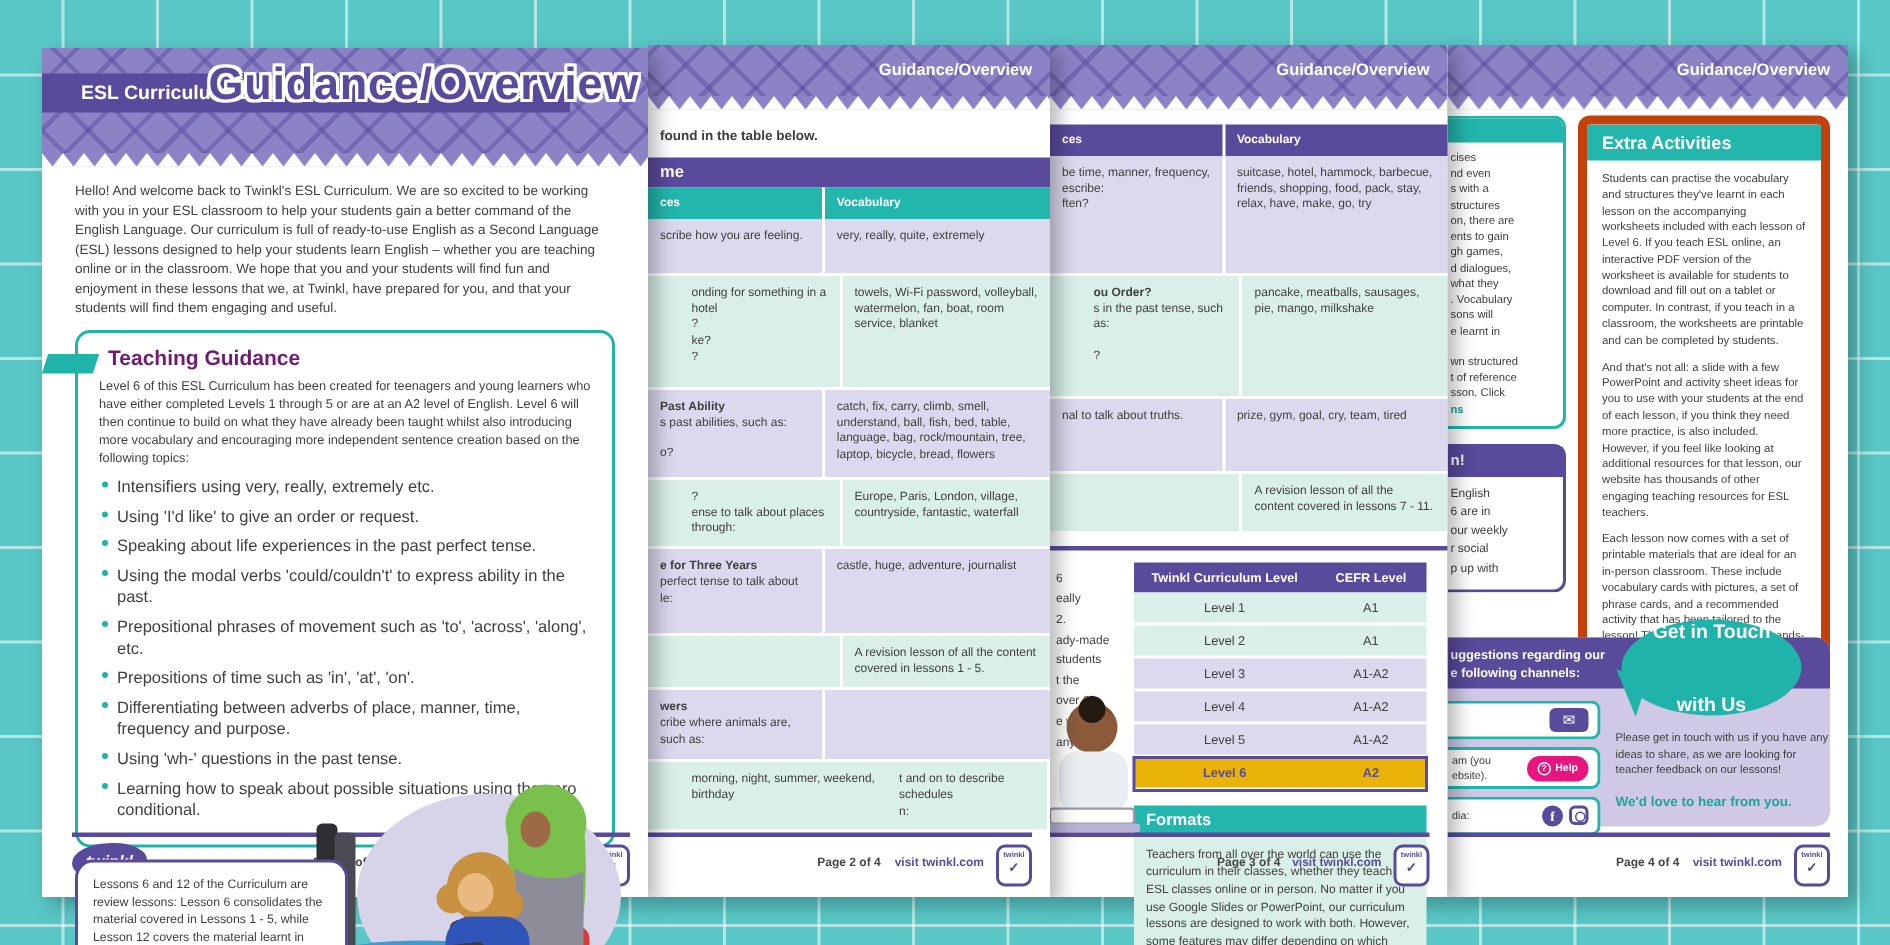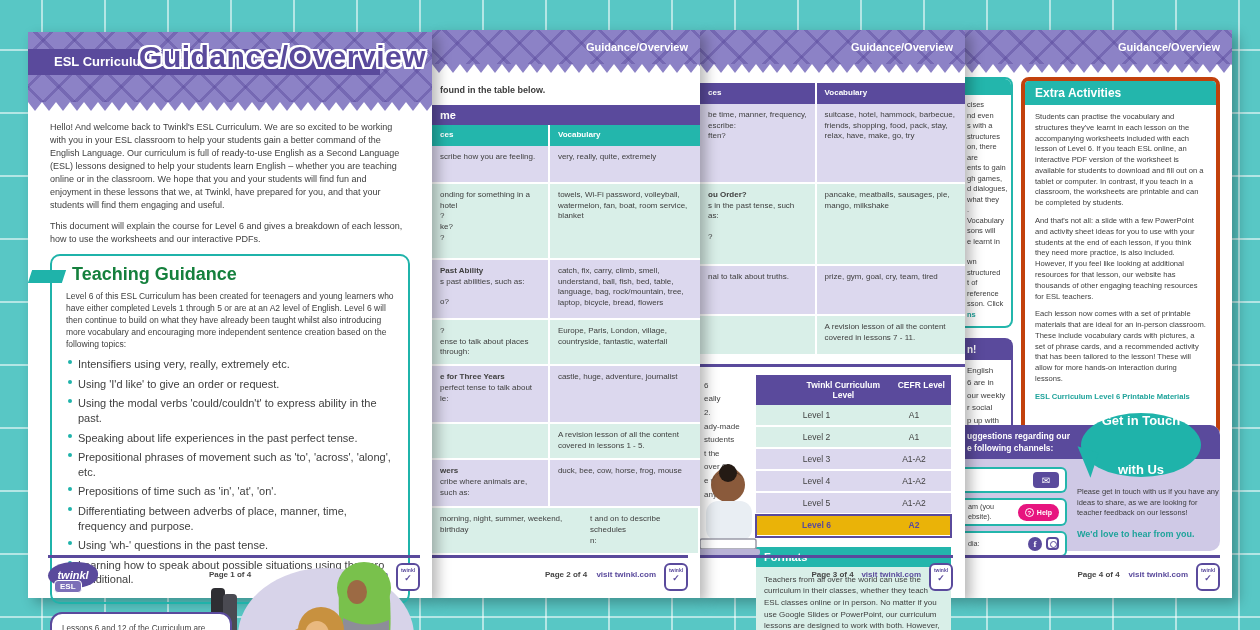--- a/index.html
+++ b/index.html
@@ -29,21 +29,21 @@
   .flag { position:absolute; right:-9px; top:2px; width:18px; height:30px; background:#473a82; transform:skewX(-14deg); z-index:-1; }
   .bigtitle { position:absolute; right:6px; top:8px; font-size:30px; font-weight:bold; color:#5a4a9c; letter-spacing:.5px;
     text-shadow:-2px -2px 0 #fff,2px -2px 0 #fff,-2px 2px 0 #fff,2px 2px 0 #fff,0 -2px 0 #fff,0 2px 0 #fff,-2px 0 0 #fff,2px 0 0 #fff; }
   .smalltitle { position:absolute; right:12px; top:0; height:34px; line-height:34px; color:#fff; font-weight:bold; font-size:11px; }
 
   
   .p1body { padding:10px 22px 0; }
   .p1body p { font-size:9px; line-height:1.45; margin-bottom:8px; }
   .gbox { position:relative; border:2px solid #1fb3aa; border-radius:10px; padding:8px 14px 10px; margin-top:6px; }
   .gtab { position:absolute; left:-22px; top:14px; width:34px; height:13px; background:#1fb3aa; transform:skewX(-18deg); }
-  .gbox h2 { color:#15803d; font-size:18px; margin:0 0 6px 6px; }
+  .gbox h2 { color:#701a75; font-size:14px; margin:0 0 6px 6px; }
   .gintro { font-size:8.5px !important; line-height:1.4 !important; margin-bottom:6px !important; }
   .gbox ul { list-style:none; }
   .gbox li { position:relative; font-size:11px; line-height:1.3; padding-left:12px; margin-bottom:5.5px; }
   .gbox li::before { content:""; position:absolute; left:2px; top:3px; width:4px; height:4px; border-radius:50%; background:#1fb3aa; }
   .bottomrow { position:relative; height:150px; }
   .callout { position:absolute; left:0; top:8px; width:182px; border:2px solid #5a4a9c; border-radius:12px;
     padding:9px 10px; font-size:8.2px; line-height:1.42; background:#fff; z-index:2; }
   .illus { position:absolute; right:-6px; top:-46px; z-index:1; }
   .illus3 { position:absolute; left:-14px; bottom:40px; }
 
@@ -63,56 +63,56 @@
 
   
   .tintro { font-size:9px; font-weight:bold; color:#3c3c3c; padding:12px 0 0 8px; }
   .ttitle { background:#5a4a9c; color:#fff; font-weight:bold; font-size:11px; padding:4px 8px; margin-top:10px; }
   .thead { display:flex; color:#fff; font-weight:bold; font-size:10px; }
   .thead.teal { background:#23b6ac; }
   .thead.purp { background:#5a4a9c; margin-top:0; }
   .thead .tc { padding:5px 8px; }
   .trow { display:flex; border-bottom:2px solid #fff; }
   .trow.lav { background:#dcd8ee; }
-  .trow.mint { background:#d9efe8; }
+  .trow.mint { background:#d9efe8;padding-left:21px; }
   .tc { padding:6px 8px; font-size:8px; line-height:1.35; }
   .tc.l { width:44%; border-right:2px solid #fff; }
   .tc.r { width:56%; }
   .ln { display:block; min-height:10px; }
   .ln.b { font-weight:bold; }
 
   
   .divline { height:3px; background:#5a4a9c; margin-top:8px; }
   .p3low { position:relative; display:flex; padding:8px 14px 0 4px; }
   .fragcol { width:52px; font-size:8px; line-height:1.7; color:#444; padding-top:4px; }
   .lvltable { flex:1; font-size:8.5px; }
-  .lvltable .lh { display:flex; background:#5a4a9c; color:#fff; font-weight:bold;padding-left:39px; }
+  .lvltable .lh { display:flex; background:#5a4a9c; color:#fff; font-weight:bold; }
   .lvltable .lh div, .lvlrow div { padding:5px 4px; text-align:center; }
   .lvltable .lh .c1, .lvlrow .c1 { width:62%; }
   .lvltable .lh .c2, .lvlrow .c2 { width:38%; }
   .lvlrow { display:flex; border-bottom:2px solid #fff; }
   .lvlrow.mint { background:#d9efe8; }
   .lvlrow.lav { background:#dcd8ee; }
   .lvlrow.hl { background:#eab308; outline:2px solid #5a4a9c; outline-offset:-1px; color:#5a4a9c; font-weight:bold; }
   .formats { margin:10px 14px 0 56px; }
   .formats h3 { background:#23b6ac; color:#fff; font-size:11px; padding:4px 8px; }
   .formats p { background:#d9efe8; font-size:8px; line-height:1.45; padding:7px 8px; }
 
   
   .p4cols { position:relative; display:flex; padding:4px 12px 0 0; }
-  .p4left { width:48px; font-size:7.5px; line-height:1.4; }
+  .p4left { width:79px; font-size:7.5px; line-height:1.4; }
   .cutbox { border:2px solid #23b6ac; border-left:none; border-radius:0 8px 8px 0; margin-top:0; }
   .cutbox .cb-h { background:#23b6ac; height:16px; border-radius:0 6px 0 0; }
   .cutbox .cb-b { padding:5px 3px 6px 2px; }
   .cutbox .cb-b span, .combox .co-b span { display:block; min-height:10px; }
   .tlink { color:#1fa39b; font-weight:bold; }
   .combox { border:2px solid #5a4a9c; border-left:none; border-radius:0 8px 8px 0; margin-top:10px; }
   .combox .co-h { background:#5a4a9c; color:#fff; font-weight:bold; font-size:10px; padding:3px 2px; }
   .combox .co-b { padding:5px 3px 8px 2px; font-size:8px; line-height:1.55; }
-  .extra { flex:1; border:4px solid #c2410c; border-radius:8px; margin-left:8px; overflow:hidden; }
+  .extra { flex:1; border:6px solid #c2410c; border-radius:8px; margin-left:8px; overflow:hidden; }
   .extra h3 { background:#23b6ac; color:#fff; font-size:12px; padding:5px 10px; }
   .extra .xb { padding:7px 10px 8px; font-size:7.6px; line-height:1.42; }
   .extra .xb p { margin-bottom:7px; }
   .contact { position:absolute; left:0; right:12px; top:395px; height:126px; background:#cfc9e6; border-radius:0 10px 10px 0; }
   .contact .c-h { background:#5a4a9c; color:#fff; font-weight:bold; font-size:8.5px; line-height:1.45;
     padding:5px 3px 5px 2px; border-radius:0 10px 0 0; height:34px; }
   .chboxes { position:absolute; left:0; top:42px; width:102px; }
   .chbox { background:#fff; border:2px solid #23b6ac; border-left:none; border-radius:0 6px 6px 0; margin-bottom:5px;
     min-height:26px; display:flex; align-items:center; justify-content:space-between; padding:2px 6px 2px 3px; font-size:7.2px; line-height:1.3; }
   .mailchip { width:26px; height:16px; background:#5a4a9c; border-radius:4px; color:#fff; font-size:10px;
@@ -151,30 +151,29 @@
       <span class="flag"></span>
       <span>ESL Curriculum Level 6</span>
     </div>
     <div class="bigtitle">Guidance/Overview</div>
   </div>
   <svg class="zig">
         <rect width="100%" height="9" fill="url(#zigp)"></rect>
       </svg>
   <div class="p1body">
     <p>Hello! And welcome back to Twinkl's ESL Curriculum. We are so excited to be working with you in your ESL classroom to help your students gain a better command of the English Language. Our curriculum is full of ready-to-use English as a Second Language (ESL) lessons designed to help your students learn English – whether you are teaching online or in the classroom. We hope that you and your students will find fun and enjoyment in these lessons that we, at Twinkl, have prepared for you, and that your students will find them engaging and useful.</p>
-    <p>This document will explain the course for Level 6 and gives a breakdown of each lesson, how to use the worksheets and our interactive PDFs.</p>
     <div class="gbox">
       <span class="gtab"></span>
       <h2>Teaching Guidance</h2>
       <p class="gintro">Level 6 of this ESL Curriculum has been created for teenagers and young learners who have either completed Levels 1 through 5 or are at an A2 level of English. Level 6 will then continue to build on what they have already been taught whilst also introducing more vocabulary and encouraging more independent sentence creation based on the following topics:</p>
       <ul>
         <li>Intensifiers using very, really, extremely etc.</li>
         <li>Using 'I'd like' to give an order or request.</li>
+        <li>Speaking about life experiences in the past perfect tense.</li>
         <li>Using the modal verbs 'could/couldn't' to express ability in the past.</li>
-        <li>Speaking about life experiences in the past perfect tense.</li>
         <li>Prepositional phrases of movement such as 'to', 'across', 'along', etc.</li>
         <li>Prepositions of time such as 'in', 'at', 'on'.</li>
         <li>Differentiating between adverbs of place, manner, time, frequency and purpose.</li>
         <li>Using 'wh-' questions in the past tense.</li>
         <li>Learning how to speak about possible situations using the zero conditional.</li>
       </ul>
     </div>
     <div class="bottomrow">
       <div class="callout">Lessons 6 and 12 of the Curriculum are review lessons: Lesson 6 consolidates the material covered in Lessons 1 - 5, while Lesson 12 covers the material learnt in Lessons 7 - 11. Audio is available with each PowerPoint and Google Slides lesson in the form of dialogues, giving learners the opportunity to listen to short English conversations.</div>
       <svg class="illus" width="215" height="170" viewBox="0 0 215 170">
@@ -270,21 +269,20 @@
   </div>
   <div class="trow mint" style="min-height:36px">
     <div class="tc l"></div>
     <div class="tc r">A revision lesson of all the content covered in lessons 1 - 5.</div>
   </div>
   <div class="trow lav" style="min-height:48px">
     <div class="tc l">
       <span class="ln b">wers</span>
       <span class="ln">cribe where animals are, such as:</span>
     </div>
-    <div class="tc r">duck, bee, cow, horse, frog, mouse</div>
   </div>
   <div class="trow mint" style="min-height:40px">
     <div class="tc r">morning, night, summer, weekend, birthday</div>
     <div class="tc l">
       <span class="ln">t and on to describe schedules</span>
       <span class="ln">n:</span>
     </div>
   </div>
   <div class="fline"></div>
   <div class="pfoot">

